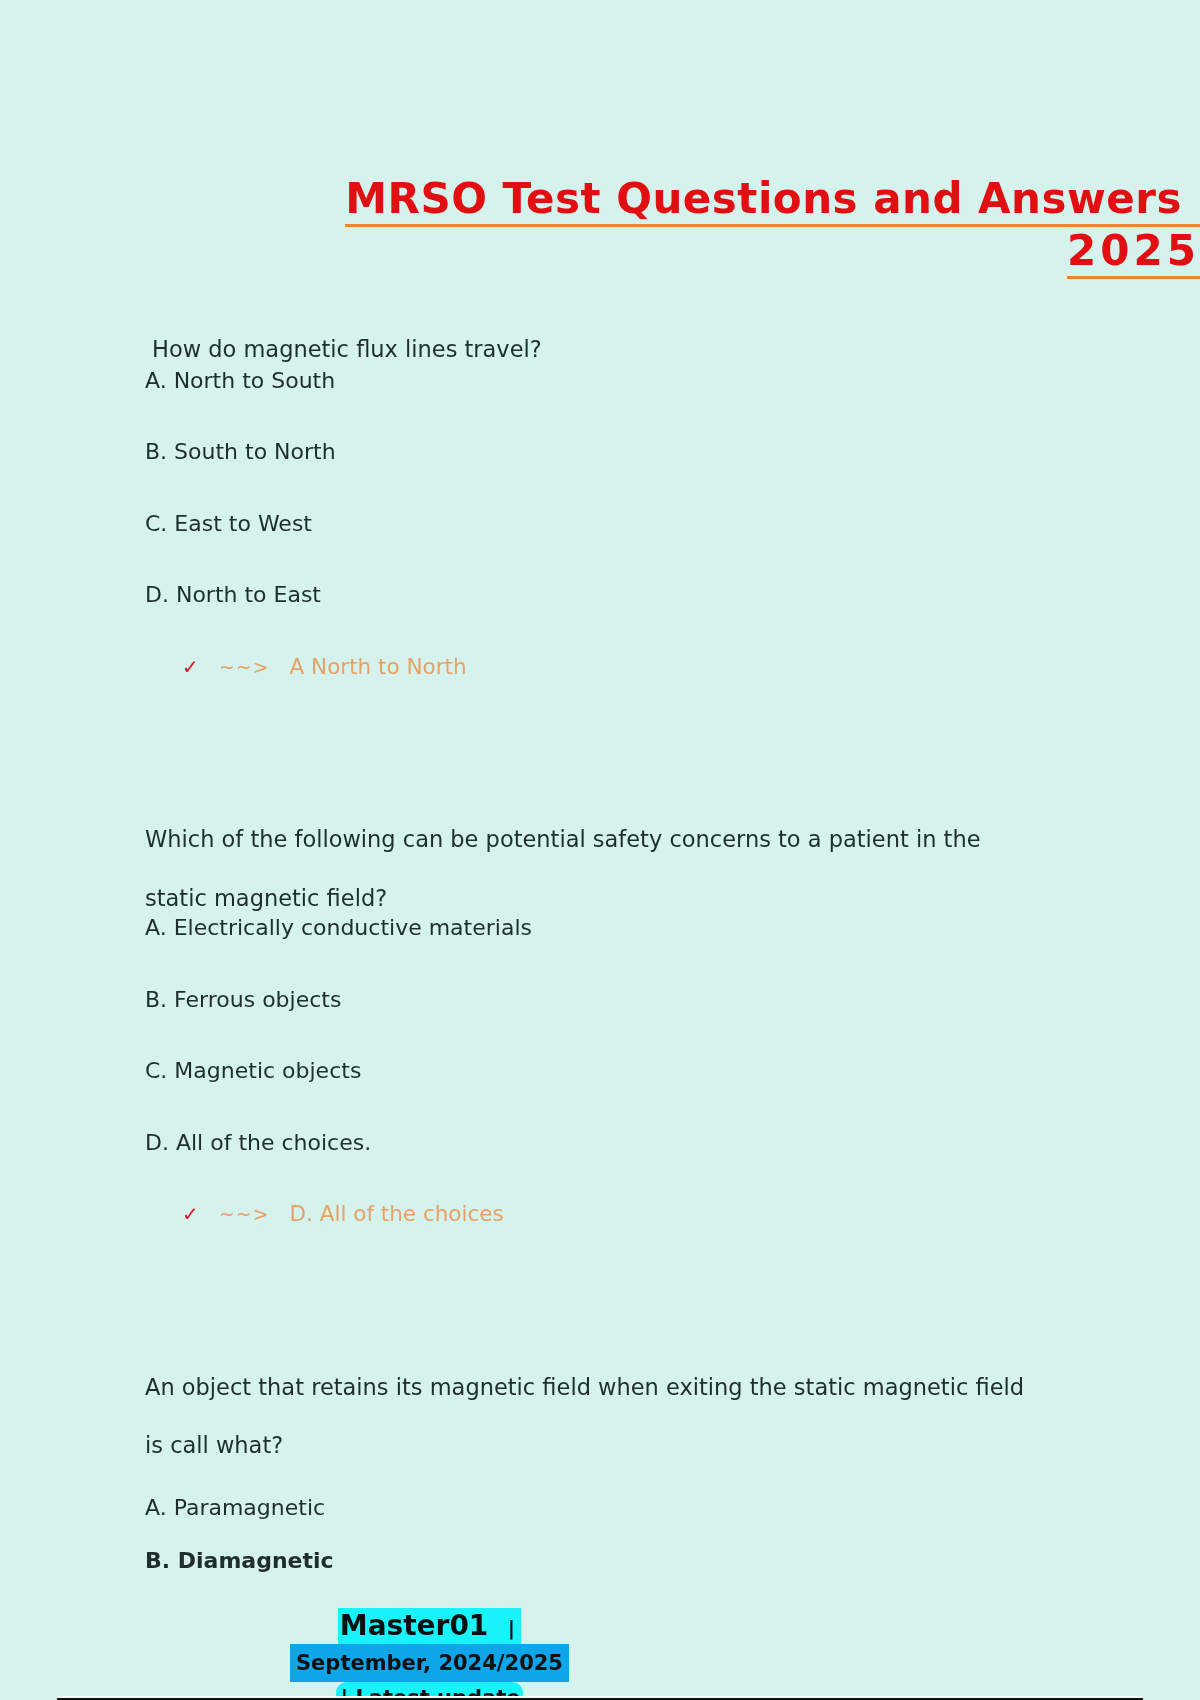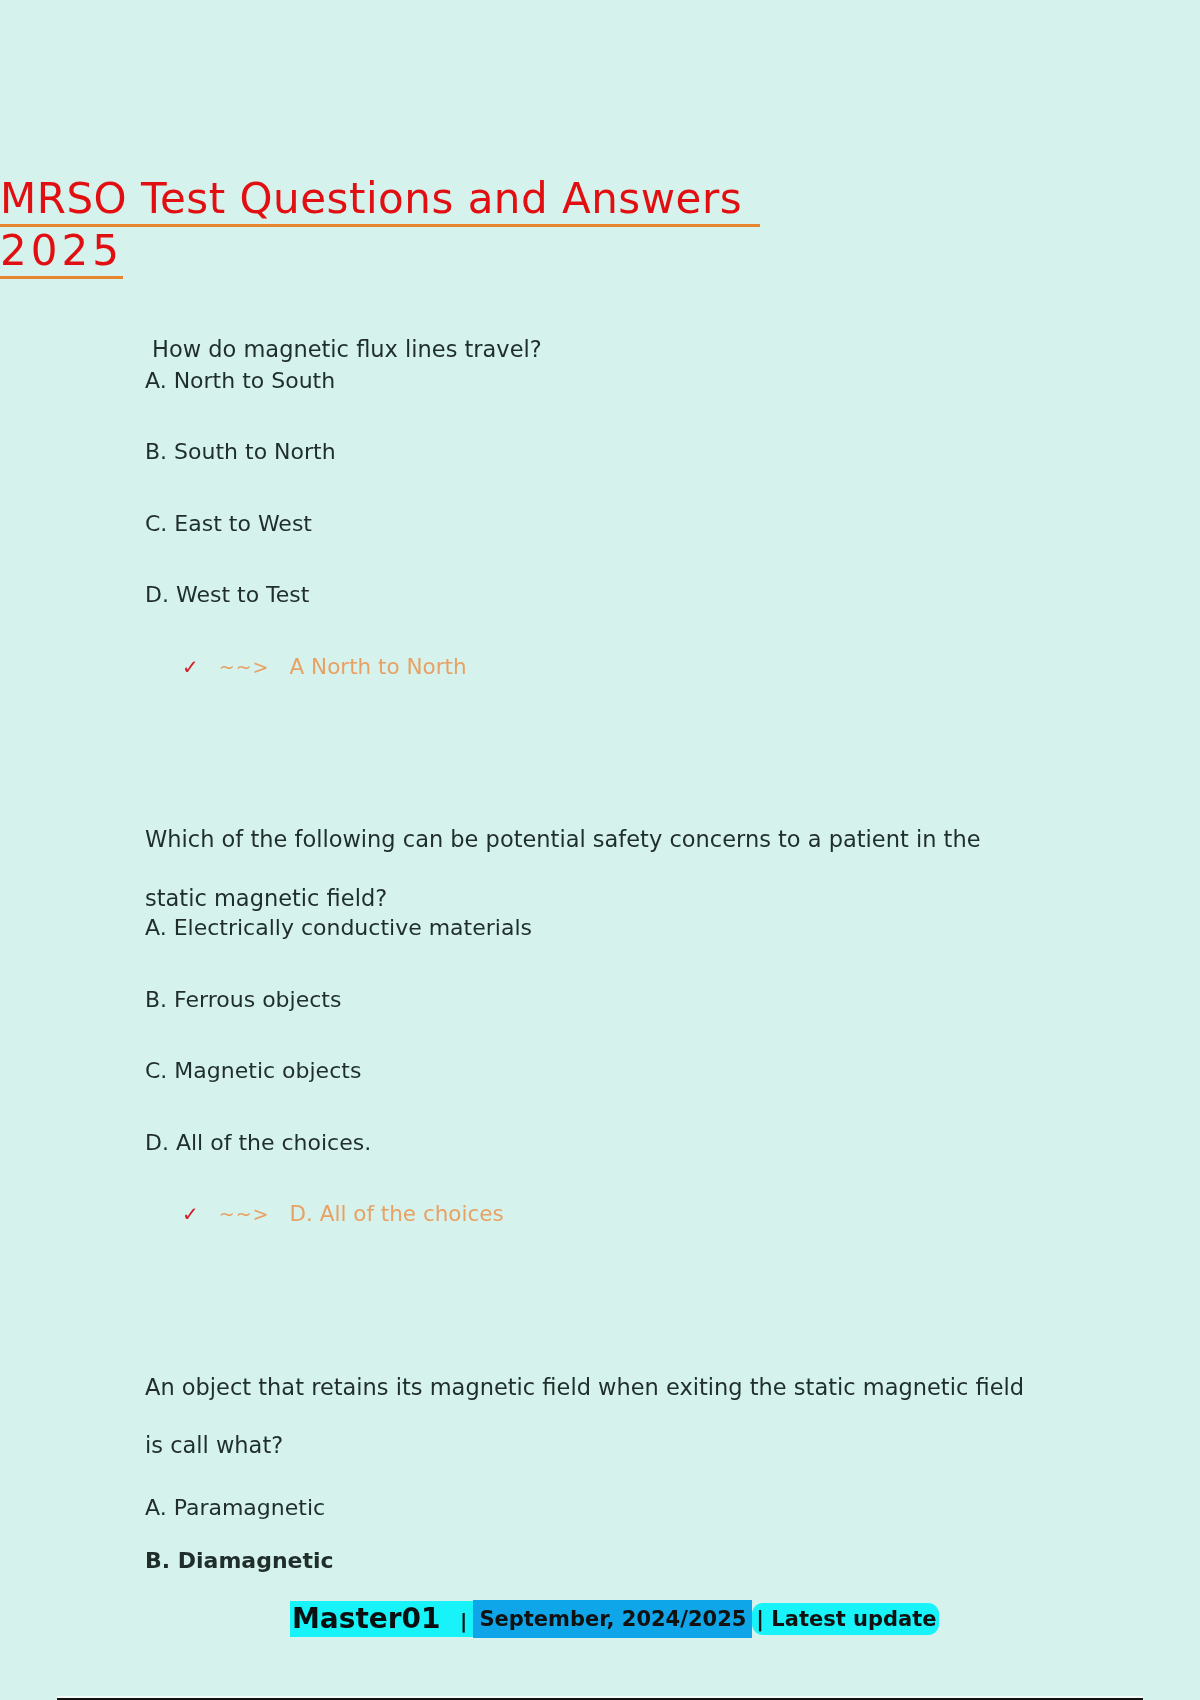--- a/index.html
+++ b/index.html
@@ -5,22 +5,22 @@
   html, body { margin: 0; padding: 0; }
   body {
     width: 1200px; height: 1700px;
     background: #d5f3ec;
     position: relative;
     overflow: hidden;
     font-family: "DejaVu Sans", sans-serif;
     color: #1d2b2a;
   }
   .title {
-    position: absolute; left: 0; width: 1200px; text-align: left;
-    color: #e10f12; font-weight: normal; font-size: 42px;
+    position: absolute; left: 0; width: 1200px; text-align: right;
+    color: #e10f12; font-weight: bold; font-size: 42px;
     font-family: "DejaVu Sans", sans-serif;
     letter-spacing: 0.5px;
   }
   .title span {
     border-bottom: 3px solid #e8862f;
     padding-bottom: 1px;
   }
   .title.t1 { top: 174px; }
   .title.t1 span { padding-right: 18px; }
   .title.t2 { top: 226px; letter-spacing: 4px; }
@@ -31,42 +31,42 @@
   .q { font-size: 22.5px; margin-top: 40px; }
   .ans {
     position: absolute; left: 182px; font-size: 21.5px; white-space: nowrap;
     color: #e9a064;
   }
   .ans .check { color: #d4202a; font-size: 20px; margin-right: 20px; }
   .ans .arrow { color: #e9a064; margin-right: 20px; font-size: 19px; letter-spacing: 1px; }
   .footer {
     position: absolute; top: 1608px; left: 290px; height: 21px;
     display: flex; align-items: center; font-weight: bold;
-    font-family: "DejaVu Sans", sans-serif; white-space: nowrap;
+    font-family: "DejaVu Sans", sans-serif; white-space: nowrap; flex-direction: column;
   }
   .footer .f1 { background: #17f3f9; font-size: 28px; padding: 0 6px 0 2px; height: 36px; line-height: 36px; color: #0a1010; }
   .footer .sep { font-size: 20px; }
   .footer .f2 { background: #0ea5e9; font-size: 21px; padding: 0 6px 0 6px; height: 38px; line-height: 38px; color: #111; }
   .footer .f3 { background: #17f3f9; font-size: 21px; padding: 0 2px 0 4px; height: 32px; line-height: 32px; color: #111; border-radius: 11px; }
   .rule {
     position: absolute; left: 57px; width: 1086px; top: 1696px; height: 4px;
     background: #111; border-top: 2px solid #f3fbf8;
   }
 </style>
 </head>
 <body>
 
 <div class="title t1"><span>MRSO Test Questions and Answers</span></div>
 <div class="title t2"><span>2025</span></div>
 
 <div class="line q" style="top:296px; left:152px;">How do magnetic flux lines travel?</div>
 <div class="line" style="top:368px;">A. North to South</div>
 <div class="line" style="top:439px;">B. South to North</div>
 <div class="line" style="top:511px;">C. East to West</div>
-<div class="line" style="top:582px;">D. West to Test</div>
+<div class="line" style="top:582px;">D. North to East</div>
 <div class="ans" style="top:654px;">
   <span class="check">✓</span><span class="arrow">~~&gt;</span><span>A North to North</span>
 </div>
 
 <div class="line q" style="top:786px;">Which of the following can be potential safety concerns to a patient in the</div>
 <div class="line q" style="top:845px;">static magnetic field?</div>
 <div class="line" style="top:915px;">A. Electrically conductive materials</div>
 <div class="line" style="top:987px;">B. Ferrous objects</div>
 <div class="line" style="top:1058px;">C. Magnetic objects</div>
 <div class="line" style="top:1130px;">D. All of the choices.</div>

